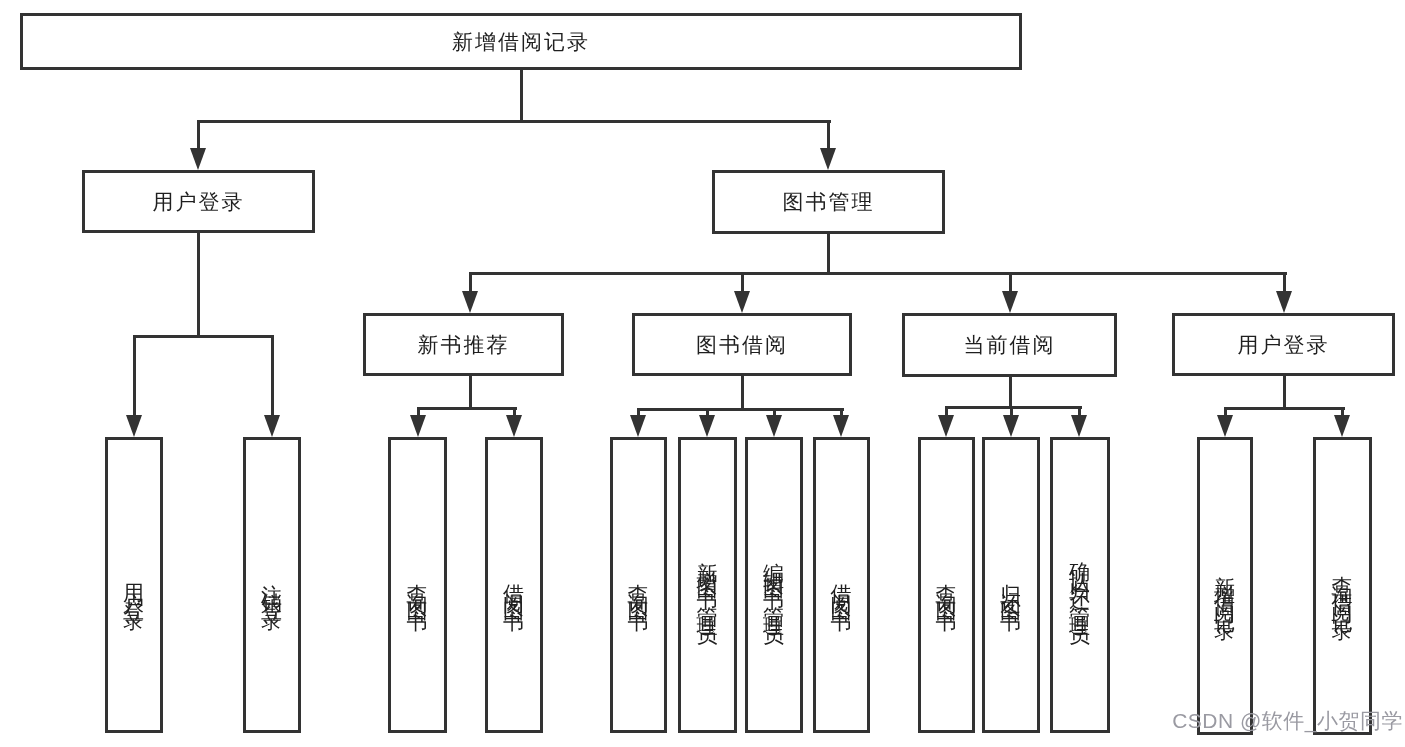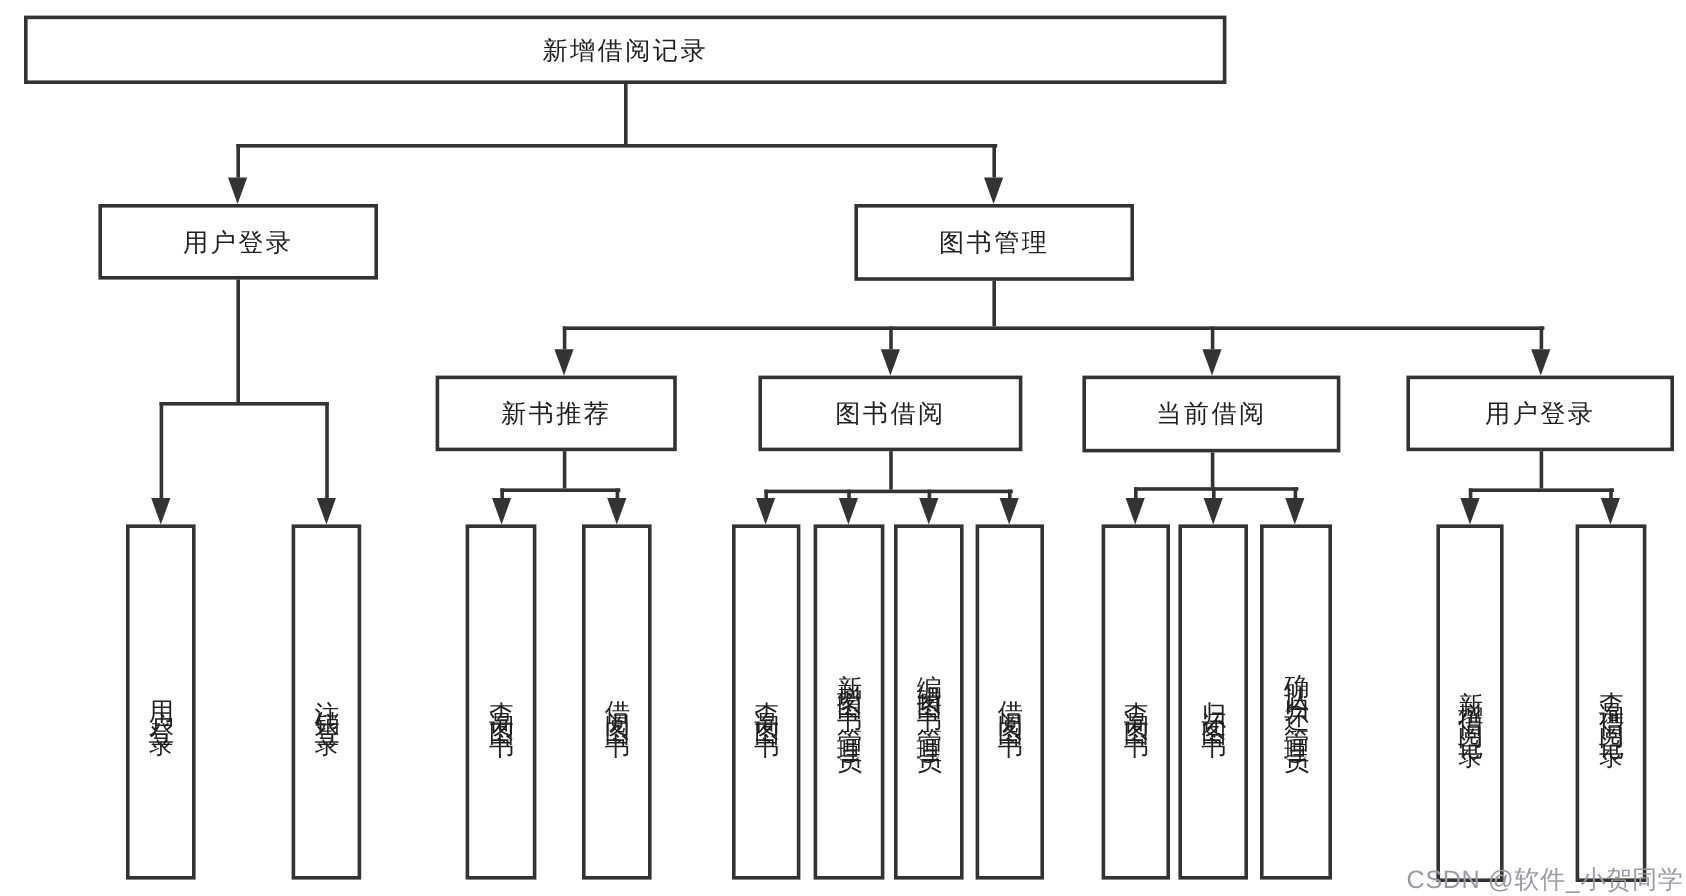--- a/index.html
+++ b/index.html
@@ -29,21 +29,21 @@
   .hline,.vline,.stem{position:absolute;background:var(--color-line,#333);}
   .hline{height:3px;}
   .vline,.stem{width:3px;}
   .ahead{
     position:absolute;width:0;height:0;
     border-left:8px solid transparent;
     border-right:8px solid transparent;
     border-top:22px solid var(--color-line,#333);
   }
   .watermark{
-    position:absolute;right:2px;bottom:0;
+    position:absolute;right:2px;bottom:12px;
     font-size:21px;letter-spacing:.5px;
     color:var(--color-watermark,#9a9aa2);
   }
 </style>
 </head>
 <body>
 
 <div class="canvas">
 
   <div class="box" style="left:20px;top:13px;width:1002px;height:57px;">

